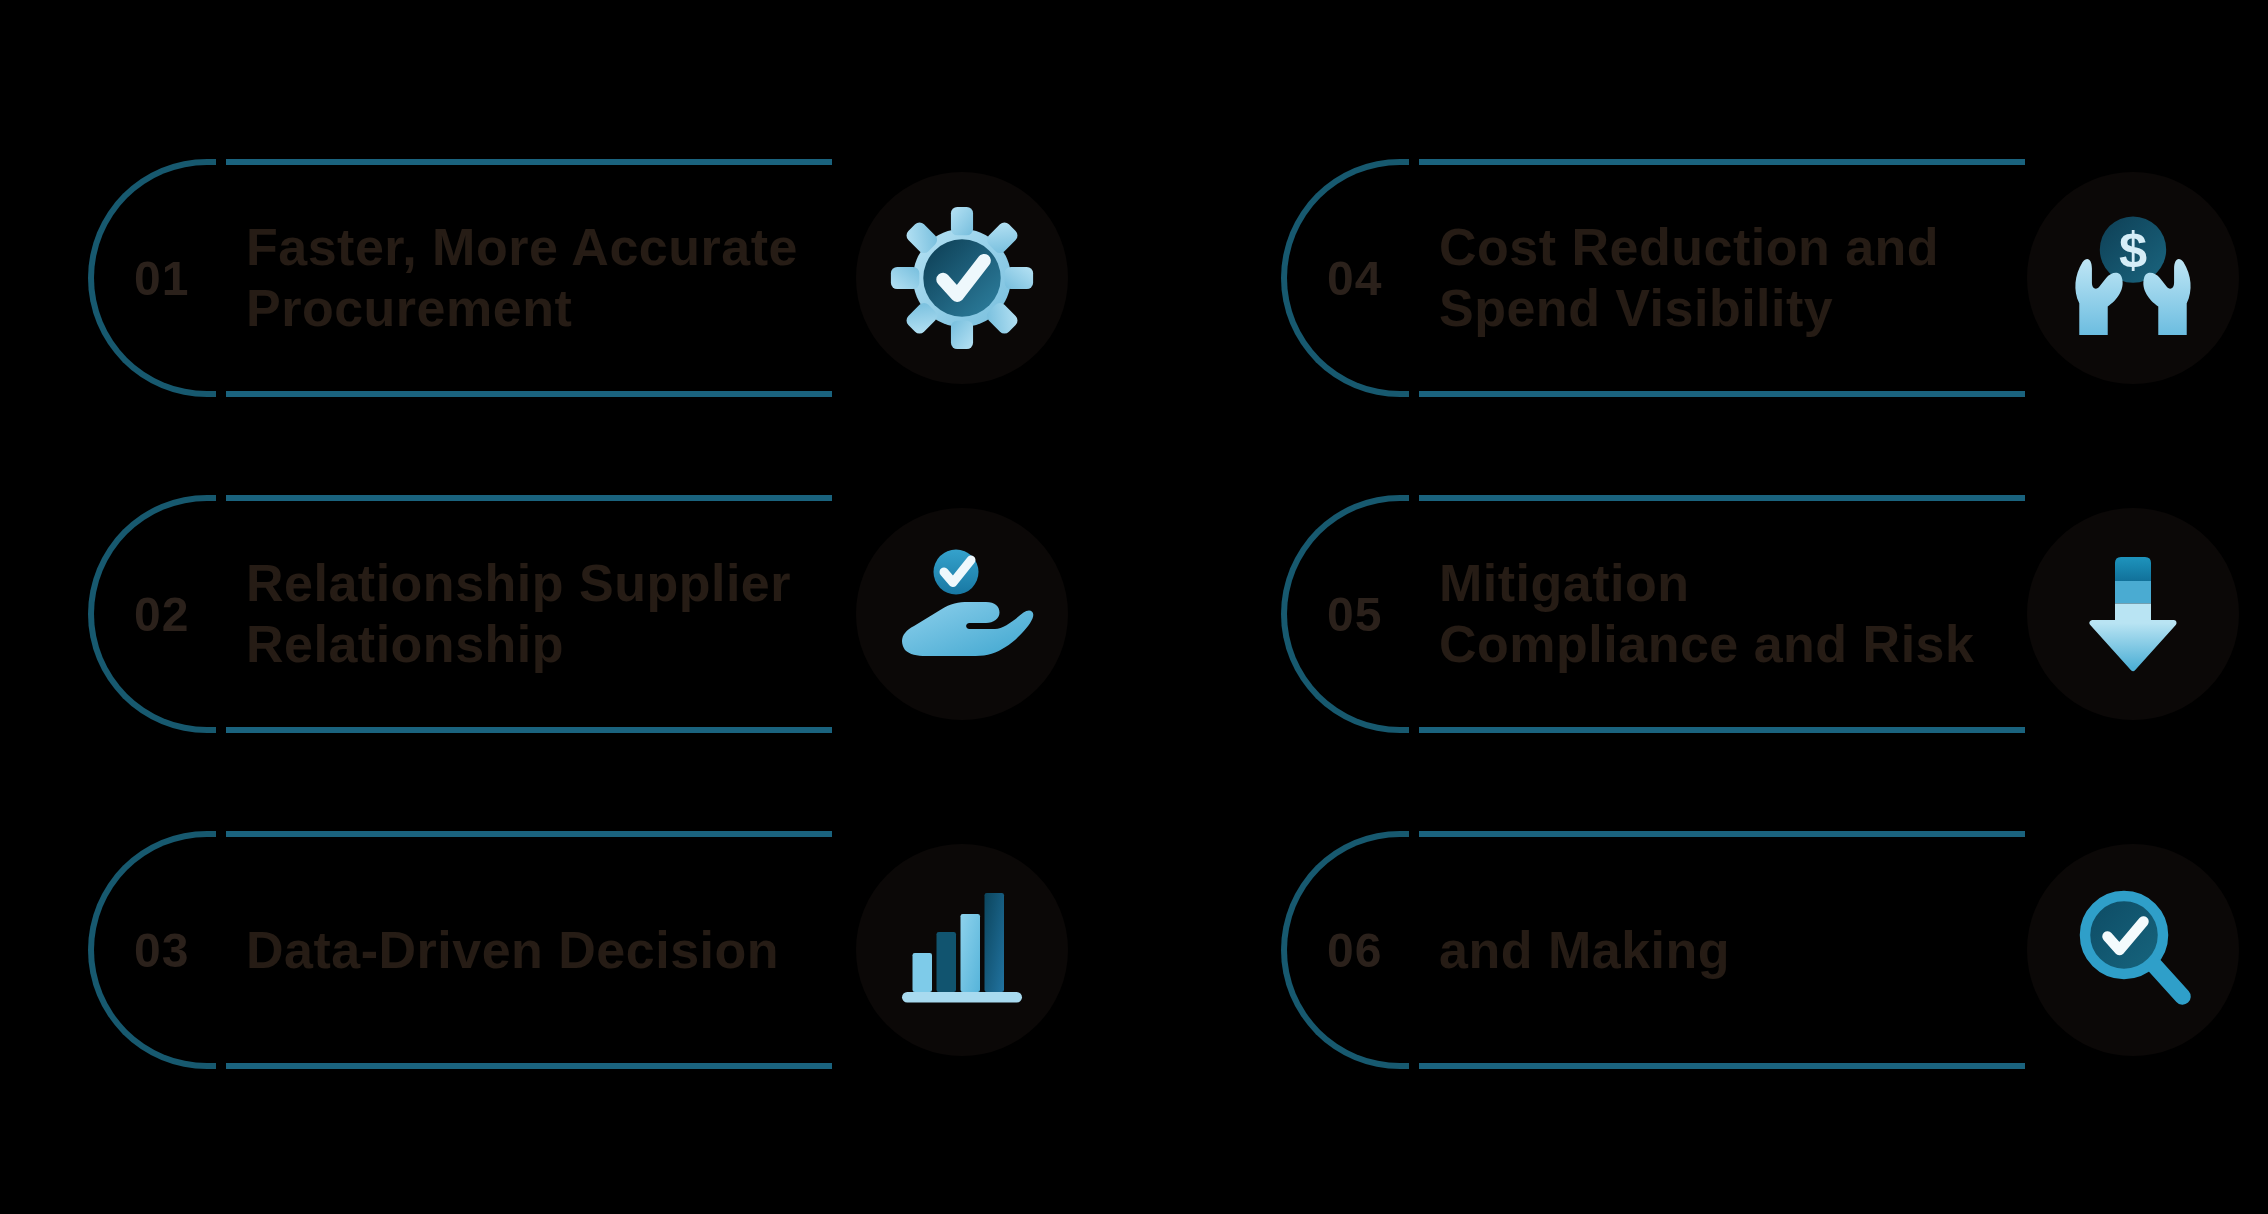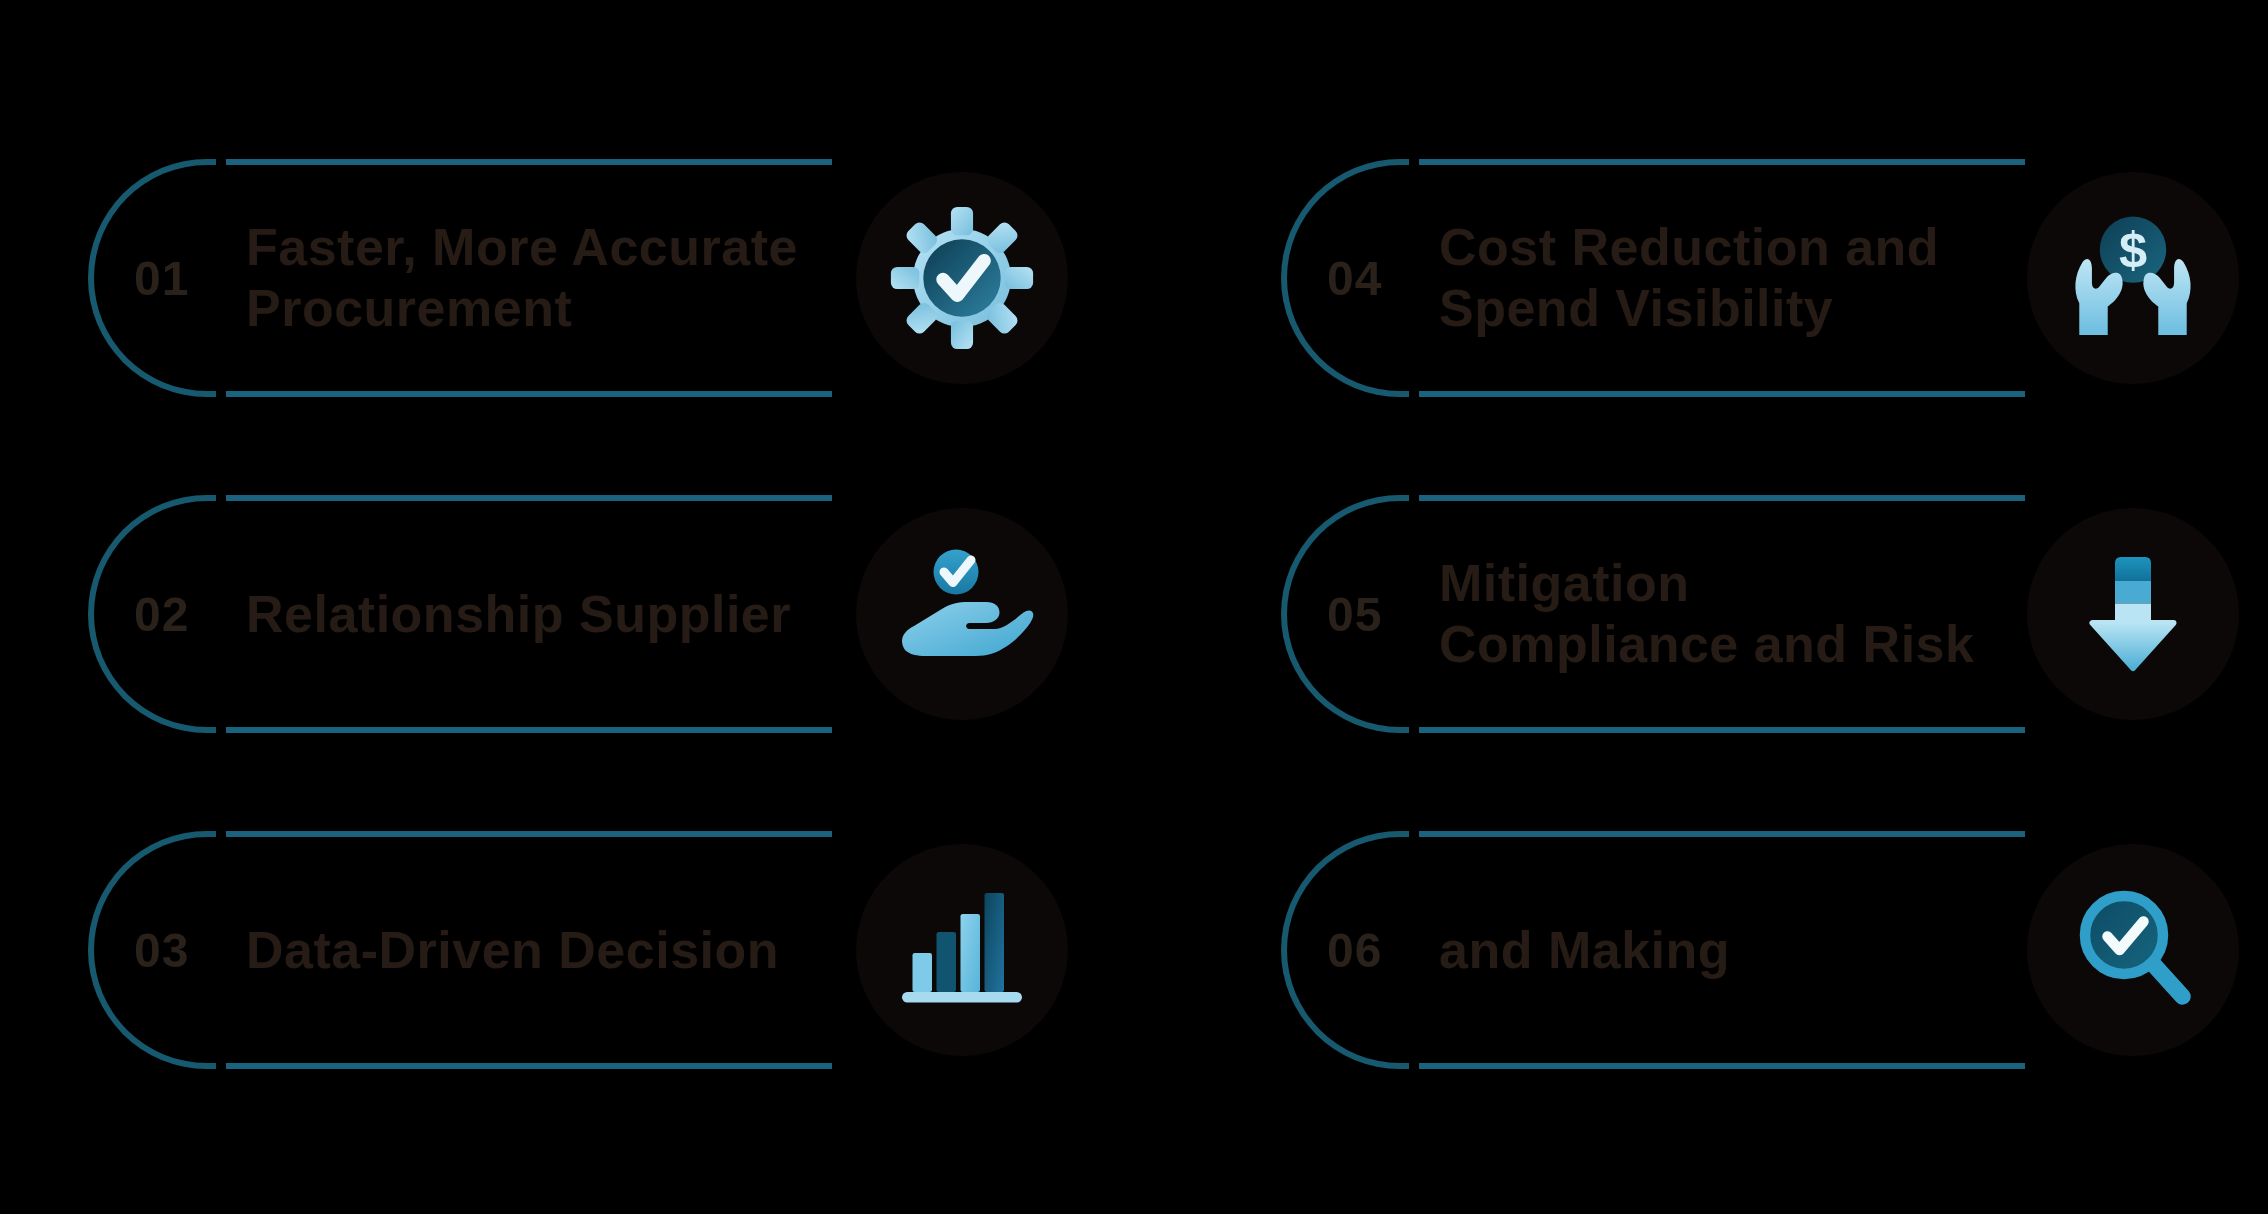--- a/index.html
+++ b/index.html
@@ -84,20 +84,21 @@
     </div>
   </div>
 
   <div class="card col-left row-2">
     <div class="arc"></div>
     <div class="line top"></div>
     <div class="line bottom"></div>
     <div class="num">02</div>
     <div class="title">
       <div>Relationship Supplier</div>
+      <div>Relationship</div>
     </div>
     <div class="iconwrap">
       <svg width="150" height="150" viewBox="0 0 100 100">
         <defs>
           <linearGradient id="handG" x1="0" y1="0" x2="1" y2="1">
             <stop offset="0" stop-color="#8ed0ec"></stop>
               <stop offset="1" stop-color="#3fa6cf"></stop>
           </linearGradient>
           <linearGradient id="ballG" x1="0" y1="0" x2="0" y2="1">
             <stop offset="0" stop-color="#35a2cc"></stop>

